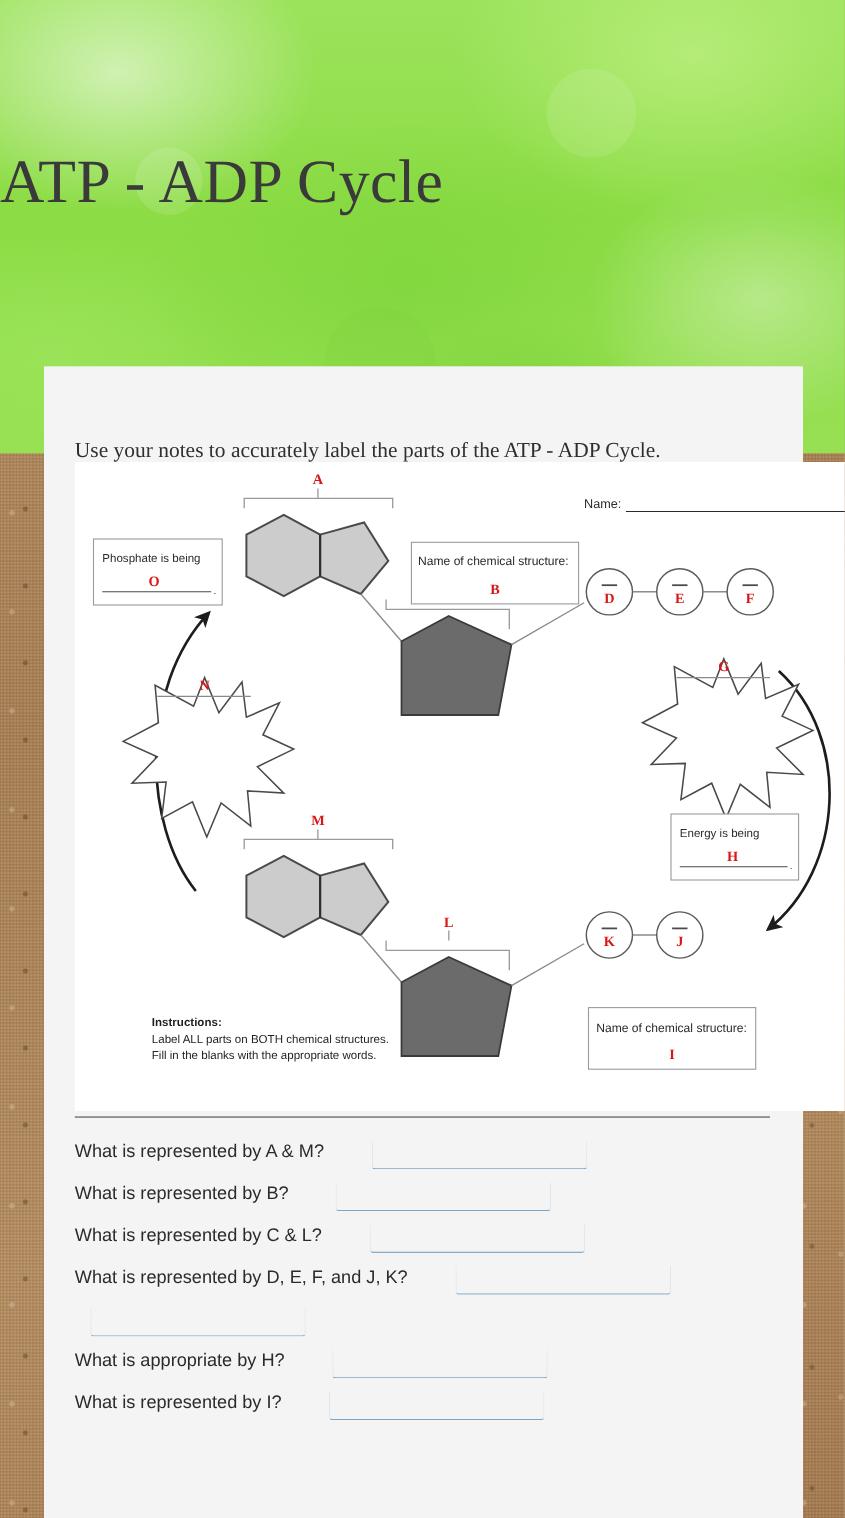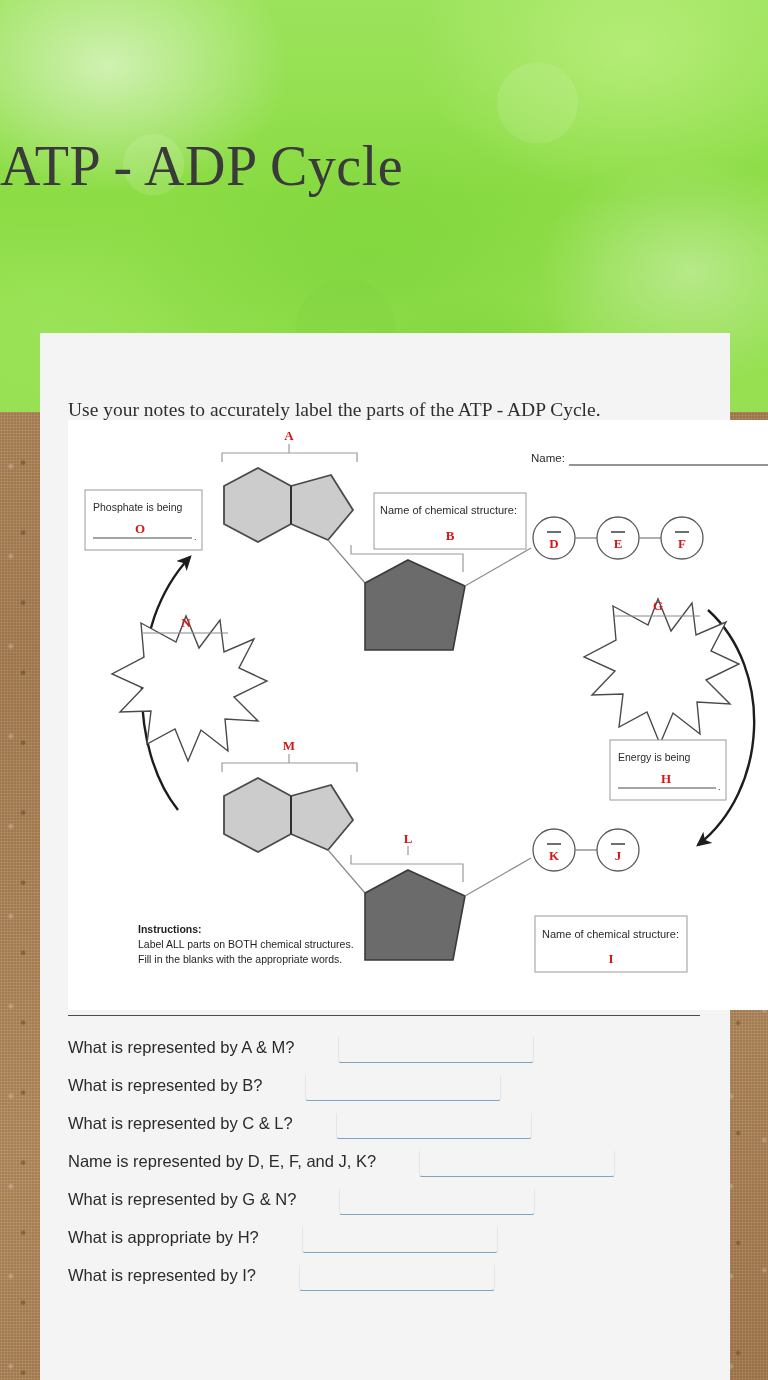--- a/index.html
+++ b/index.html
@@ -302,25 +302,24 @@
       </div>
       <div class="q-row">
         <span class="q-text">What is represented by B?</span>
         <input class="q-input" type="text" value="" style="">
       </div>
       <div class="q-row">
         <span class="q-text">What is represented by C &amp; L?</span>
         <input class="q-input" type="text" value="" style="">
       </div>
       <div class="q-row">
-        <span class="q-text">Name is represented by D, E, F, and J, K?</span>
-        <input class="q-input" type="text" value="" style="">
-      </div>
-      <div class="q-row">
-        <span class="q-text">What is represented by G &amp; N?</span>
+        <span class="q-text">What is represented by D, E, F, and J, K?</span>
+        <input class="q-input" type="text" value="" style="">
+      </div>
+      <div class="q-row">
         <input class="q-input" type="text" value="" style="">
       </div>
       <div class="q-row">
         <span class="q-text">What is appropriate by H?</span>
         <input class="q-input" type="text" value="" style="">
       </div>
       <div class="q-row">
         <span class="q-text">What is represented by I?</span>
         <input class="q-input" type="text" value="" style="">
       </div>

